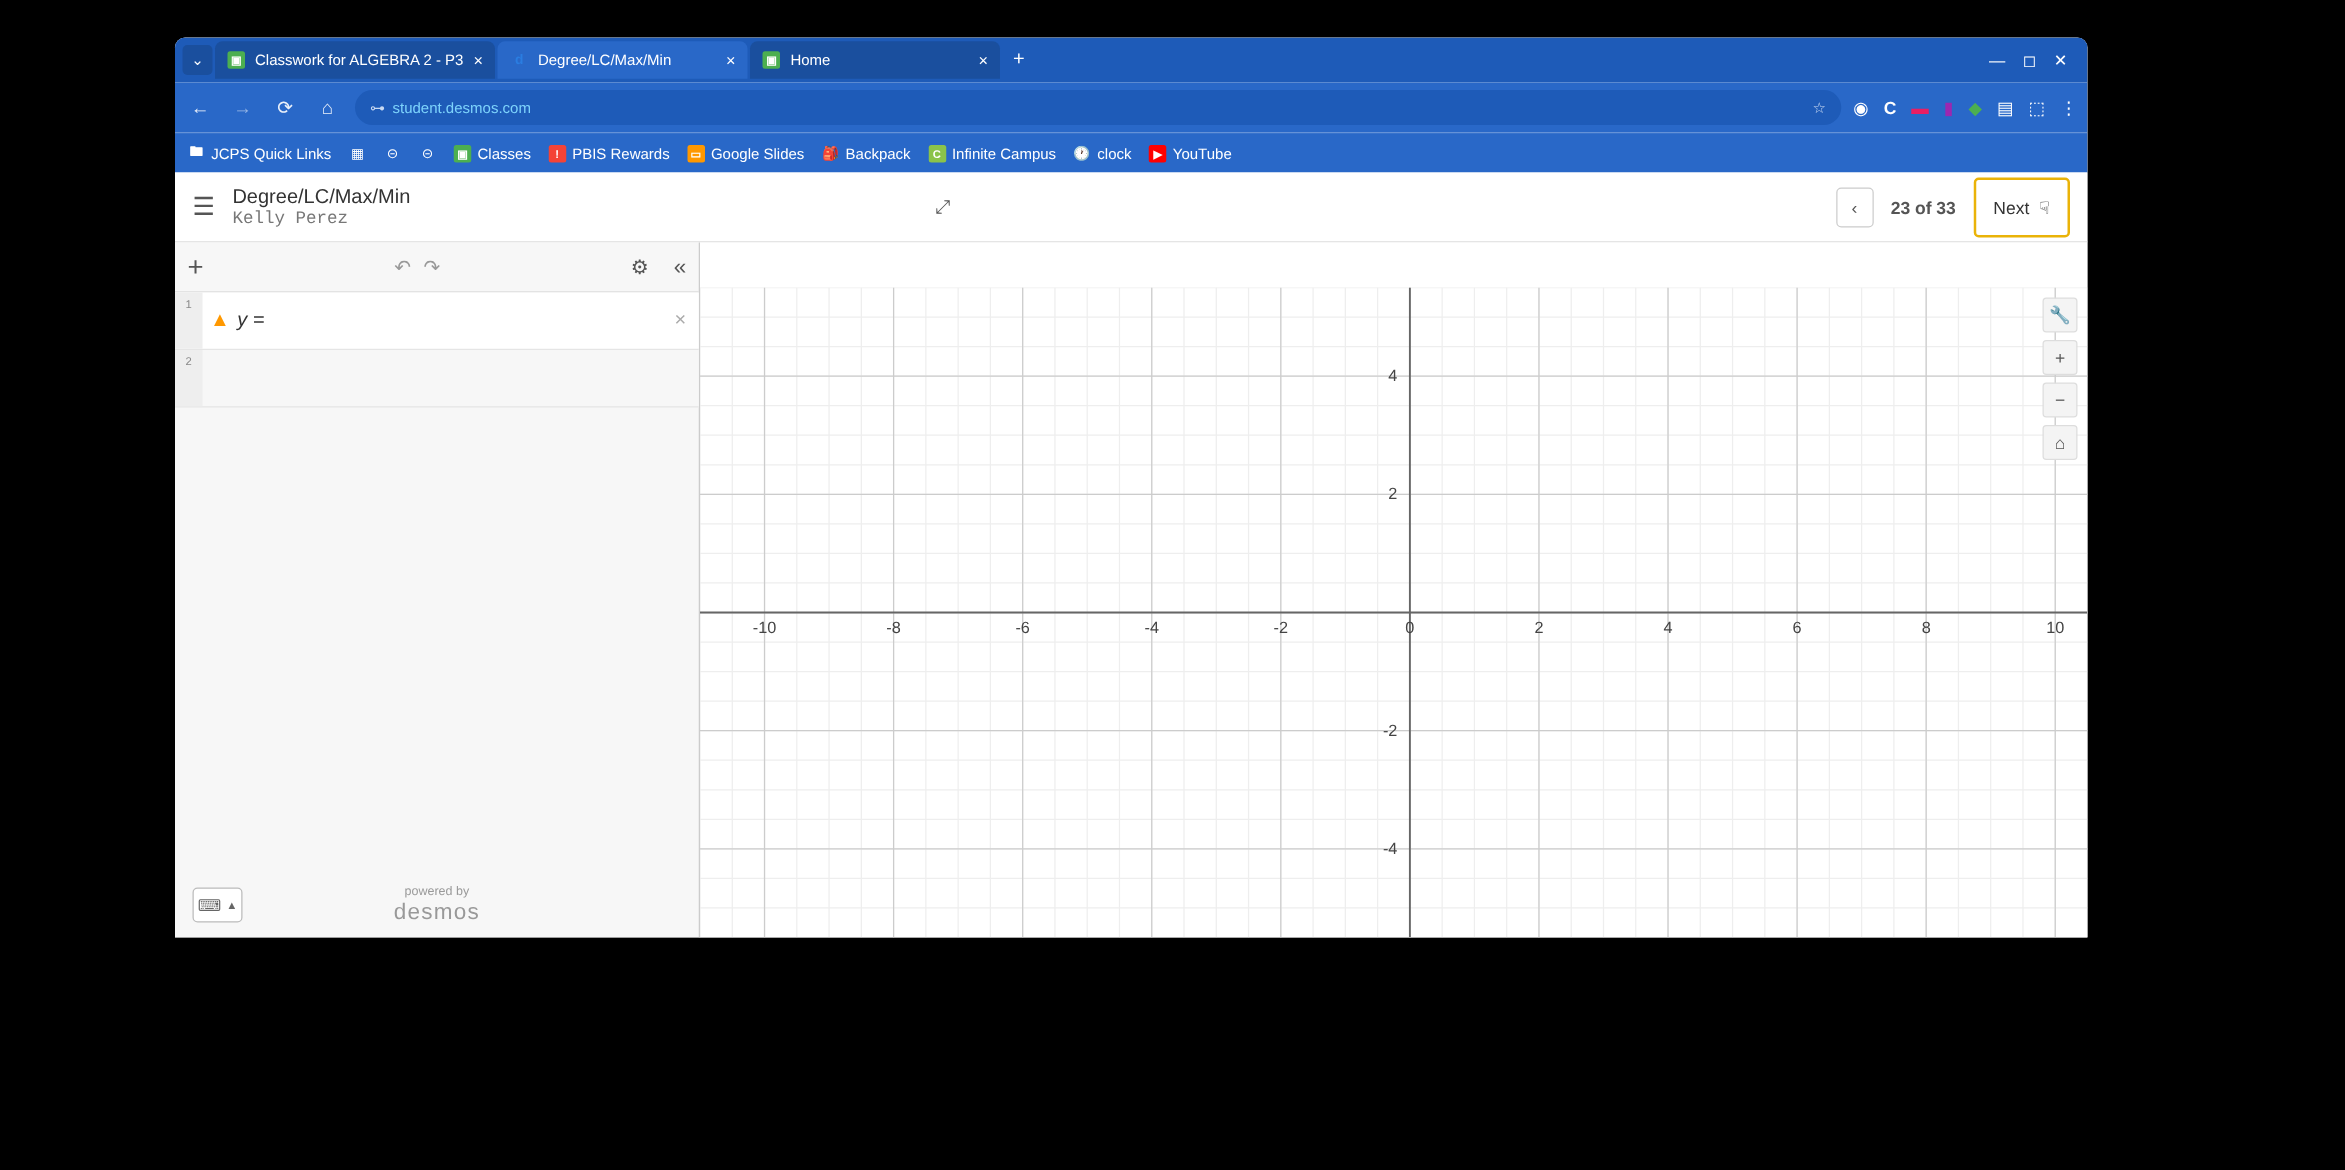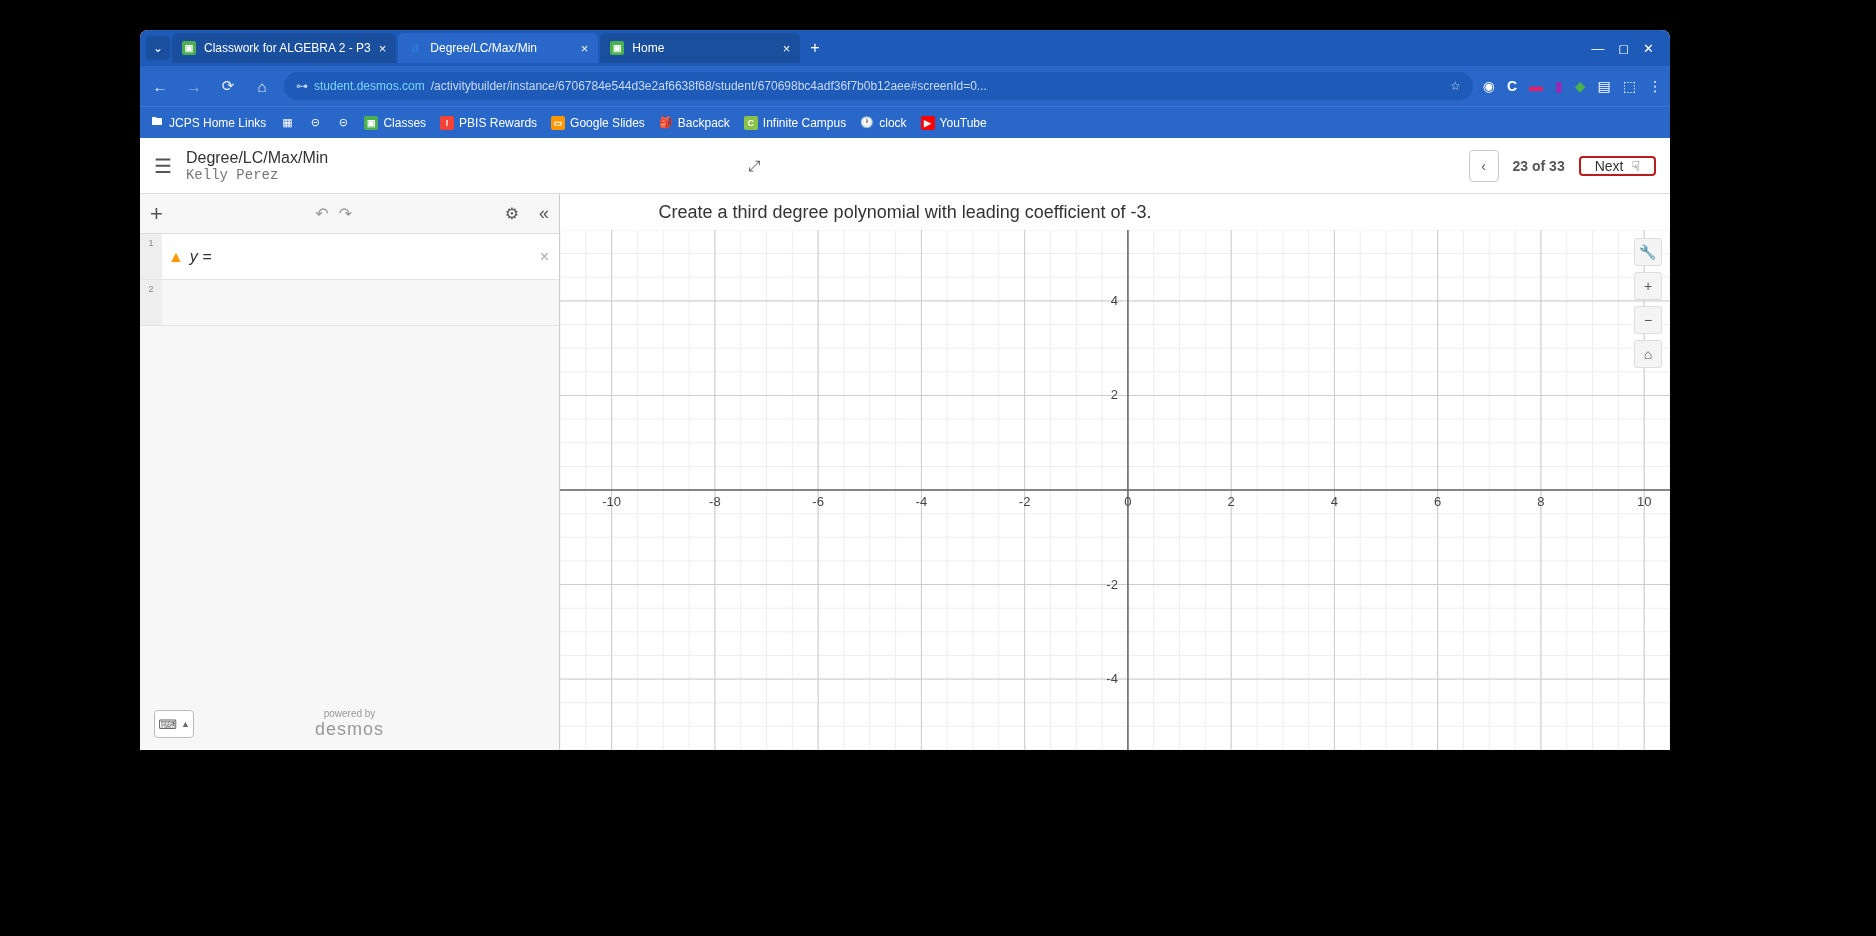--- a/index.html
+++ b/index.html
@@ -32,21 +32,21 @@
 
 .app-header { background: #fff; height: 56px; display: flex; align-items: center; padding: 0 14px; border-bottom: 1px solid #ddd; }
 .hamburger { font-size: 20px; cursor: pointer; color: #555; margin-right: 14px; }
 .title-block { display: flex; flex-direction: column; }
 .app-title { font-size: 16px; color: #333; }
 .app-sub { font-size: 14px; color: #777; font-family: Liberation Mono, monospace; }
 .expand-icon { margin-left: 420px; font-size: 15px; color: #555; cursor: pointer; }
 .header-right { margin-left: auto; display: flex; align-items: center; gap: 14px; }
 .prev-btn { width: 30px; height: 32px; border: 1px solid #ccc; border-radius: 4px; background: #fff; display: flex; align-items: center; justify-content: center; cursor: pointer; font-size: 14px; color: #555; }
 .counter { font-size: 14px; color: #555; font-weight: bold; }
-.next-btn { height: 20px; padding: 0 14px; border: 2px solid #b91c1c; border-radius: 4px; background: #fff; display: flex; align-items: center; gap: 8px; cursor: pointer; color: #333; font-size: 14px; }
+.next-btn { height: 48px; padding: 0 14px; border: 2px solid #eab308; border-radius: 4px; background: #fff; display: flex; align-items: center; gap: 8px; cursor: pointer; color: #333; font-size: 14px; }
 .next-btn .cursor { font-size: 14px; }
 
 
 .content { display: flex; height: calc(100% - 164px); position: relative; }
 .prompt { position: absolute; top: 8px; left: 0; right: 0; text-align: center; font-size: 18px; color: #333; z-index: 2; }
 
 
 .expr-panel { width: 420px; background: #f7f7f7; border-right: 1px solid #ccc; display: flex; flex-direction: column; position: relative; }
 .expr-toolbar { height: 40px; display: flex; align-items: center; padding: 0 10px; gap: 10px; border-bottom: 1px solid #ddd; }
 .expr-toolbar .plus { font-size: 22px; color: #555; cursor: pointer; }
@@ -120,39 +120,38 @@
   </div>
 
   <div class="addr-bar">
     <span class="nav-btn">←</span>
     <span class="nav-btn" style="opacity:.5">→</span>
     <span class="nav-btn">⟳</span>
     <span class="nav-btn">⌂</span>
     <div class="url-box">
       <span>⊶</span>
       <span class="domain">student.desmos.com</span>
-        <span>/activitybuilder/instance/6706784e544d3e2af6638f68/student/670698bc4adf36f7b0b12aee#screenId=0...</span>
       <span style="margin-left:auto">☆</span>
     </div>
     <div class="addr-icons">
       <span>◉</span>
       <span style="font-weight:bold">C</span>
       <span style="color:#e91e63">▬</span>
       <span style="color:#9c27b0">▮</span>
       <span style="color:#4caf50">◆</span>
       <span>▤</span>
       <span>⬚</span>
       <span>⋮</span>
     </div>
   </div>
 
   <div class="bookmark-bar">
     <div class="bookmark">
         <span class="bk-icon">🖿</span>
-        <span>JCPS Home Links</span>
+        <span>JCPS Quick Links</span>
       </div>
     <div class="bookmark">
         <span class="bk-icon">▦</span>
       </div>
     <div class="bookmark">
         <span class="bk-icon">⊝</span>
       </div>
     <div class="bookmark">
         <span class="bk-icon">⊝</span>
       </div>
@@ -207,21 +206,20 @@
       <div class="prev-btn">‹</div>
       <span class="counter">23 of 33</span>
       <div class="next-btn">
         <span>Next</span>
         <span class="cursor">☟</span>
       </div>
     </div>
   </div>
 
   <div class="content">
-    <div class="prompt">Create a third degree polynomial with leading coefficient of -3.</div>
 
     <div class="expr-panel">
       <div class="expr-toolbar">
         <span class="plus">+</span>
         <span class="spacer"></span>
         <span class="undo">↶</span>
         <span class="redo">↷</span>
         <span style="flex:1"></span>
         <span class="gear">⚙</span>
         <span class="collapse">«</span>

